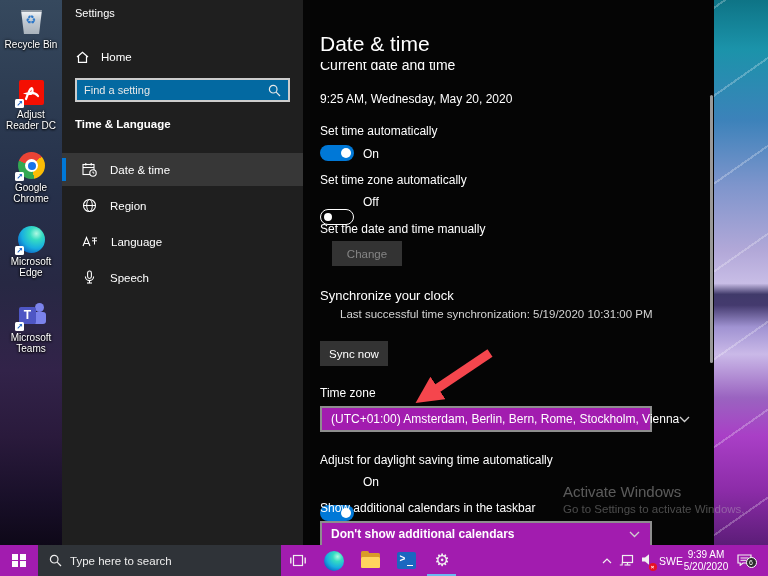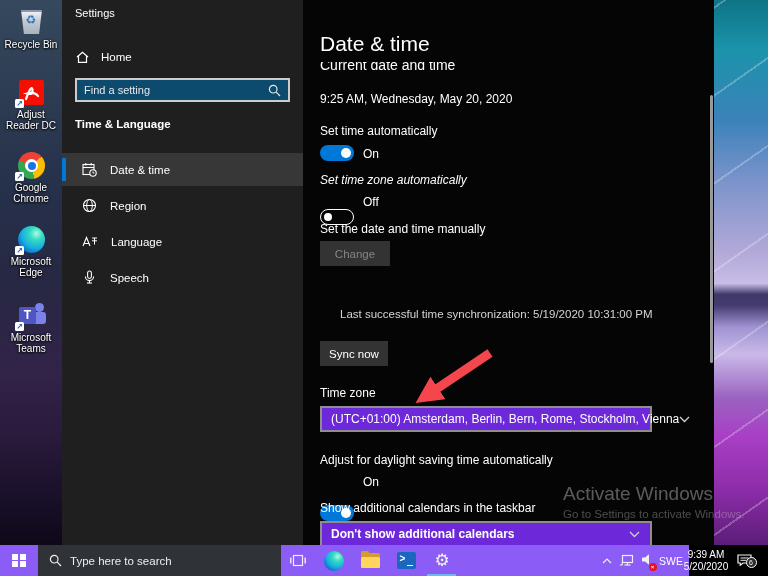--- a/index.html
+++ b/index.html
@@ -38,21 +38,21 @@
   .teams-sq { position:absolute; left:2px; top:4px; width:17px; height:17px; border-radius:2px; background:#4e56c4;
     color:#fff; font-size:12px; font-weight:bold; line-height:17px; text-align:center; }
 
   
   .win { position:absolute; left:62px; top:0; width:652px; height:545px; background:#050505; overflow:hidden; }
   .nav { position:absolute; left:0; top:0; width:241px; height:545px; background:#1f1f1f; }
   .win-title { position:absolute; left:13px; top:7px; font-size:11px; color:#fff; }
   .captions { position:absolute; right:4px; top:0; display:flex; }
   .cap-btn { width:31px; height:26px; color:#d6d6d6; font-size:11px; text-align:center; line-height:24px; cursor:default; }
   .nav-home { position:absolute; left:13px; top:45px; display:flex; align-items:center; gap:11px; color:#fff; font-size:11.5px; width:215px; height:24px; }
-  .nav-search { position:absolute; left:13px; top:78px; width:215px; height:24px; background:#0c4a6e;
+  .nav-search { position:absolute; left:13px; top:78px; width:215px; height:24px; background:#0369a1;
     border:2px solid #cccccc; display:flex; align-items:center; }
   .nav-search .ph { color:#e8e8e8; font-size:11px; padding-left:7px; flex:1; }
   .nav-search svg { margin-right:7px; }
   .nav-section { position:absolute; left:13px; top:118px; color:#fff; font-size:11.5px; font-weight:bold; }
   .nav-item { position:absolute; left:0; width:241px; height:33px; display:flex; align-items:center; gap:13px;
     padding-left:20px; color:#fff; font-size:11.5px; cursor:default; }
   .nav-item.sel { background:#373737; }
   .nav-item.sel::before { content:""; position:absolute; left:0; top:5px; width:4px; height:23px; background:#0078d7; }
 
   .content { position:absolute; left:241px; top:0; width:411px; height:545px; background:#050505; }
@@ -66,34 +66,34 @@
   .toggle { position:relative; width:34px; height:16px; border-radius:9px; cursor:default; }
   .toggle.on { background:#0078d7; }
   .toggle.on .knob { position:absolute; right:3px; top:3px; width:10px; height:10px; border-radius:50%; background:#fff; }
   .toggle.off { border:1.5px solid #fff; background:transparent; }
   .toggle.off .knob { position:absolute; left:3px; top:2.5px; width:8px; height:8px; border-radius:50%; background:#fff; }
   .state-lbl { position:absolute; font-size:12px; color:#fff; }
   .btn { position:absolute; left:17px; height:25px; background:#333333; font-size:11.5px;
     display:flex; align-items:center; justify-content:center; cursor:default; }
   .btn.disabled { color:#858585; }
   .btn.normal { color:#fff; }
-  .select { position:absolute; left:17px; width:332px; height:26px; background:#6d28d9; border:2px solid #8e8e8e;
+  .select { position:absolute; left:17px; width:332px; height:26px; background:#a21caf; border:2px solid #8e8e8e;
     display:flex; align-items:center; cursor:default; }
   .select .val { flex:1; padding-left:9px; font-size:12px; color:#fff; white-space:nowrap; }
   .select svg { margin-right:10px; flex:none; }
   .scrollbar { position:absolute; left:648px; top:95px; width:3px; height:268px; background:#999; border-radius:2px; }
 
   
   .watermark { position:absolute; left:563px; top:483px; width:190px; z-index:40; pointer-events:none; }
-  .wm1 { font-size:19px; color:rgba(210,210,210,0.42); }
+  .wm1 { font-size:15px; color:rgba(210,210,210,0.42); }
   .wm2 { font-size:11.5px; color:rgba(200,200,200,0.36); margin-top:3px; }
   .arrow-svg { position:absolute; left:400px; top:344px; z-index:50; pointer-events:none; }
 
   
-  .taskbar { position:absolute; left:0; top:545px; width:689px; height:31px; background:#8b5cf6; z-index:60; }
+  .taskbar { position:absolute; left:0; top:545px; width:768px; height:31px; background:#a21caf; z-index:60; }
   .tb-item { position:absolute; top:0; height:31px; display:flex; align-items:center; justify-content:center; cursor:default; }
   .start { left:0; width:38px; }
   .win-logo { display:grid; grid-template-columns:6px 6px; grid-template-rows:6px 6px; gap:1.5px; }
   .win-logo span { background:#fdfdfd; }
   .tb-search { position:absolute; left:38px; top:0; width:243px; height:31px; background:#2f3338;
     display:flex; align-items:center; cursor:text; }
   .tb-search .ph { color:#ededed; font-size:11.5px; margin-left:8px; }
   .tb-search svg { margin-left:11px; }
   .gear-glyph { font-size:17px; color:#f2f2f2; line-height:1; }
   .gear-underline { position:absolute; left:427px; top:28.5px; width:29px; height:2.5px; background:#6cb8f0; }
@@ -237,29 +237,30 @@
         <div class="inner">Current date and time</div>
       </div>
       <div class="c-abs body-txt" style="top:92px;">9:25 AM, Wednesday, May 20, 2020</div>
 
       <div class="c-abs body-txt" style="top:124px;">Set time automatically</div>
       <div class="c-abs toggle on" style="top:145px;">
           <div class="knob"></div>
         </div>
       <div class="state-lbl" style="left:60px; top:147px;">On</div>
 
-      <div class="c-abs body-txt" style="top:173px;font-style:italic;">Set time zone automatically</div>
+      <div class="c-abs body-txt" style="top:173px;">Set time zone automatically</div>
       <div class="c-abs toggle off" style="top:193px;">
           <div class="knob"></div>
         </div>
       <div class="state-lbl" style="left:60px; top:195px;">Off</div>
 
       <div class="c-abs body-txt" style="top:222px;">Set the date and time manually</div>
-      <div class="btn disabled" style="top:241px; width:70px;">Change</div>
-
+      <div class="btn disabled" style="top:241px; width:70px;margin-left:12px;">Change</div>
+
+      <div class="c-abs subhead" style="top:288px;">Synchronize your clock</div>
       <div class="c-abs info-txt" style="top:308px;padding-left:20px;">Last successful time synchronization: 5/19/2020 10:31:00 PM</div>
       <div class="btn normal" style="top:341px; width:68px;">Sync now</div>
 
       <div class="c-abs body-txt" style="top:386px;">Time zone</div>
       <div class="select" style="top:406px;">
         <span class="val">(UTC+01:00) Amsterdam, Berlin, Bern, Rome, Stockholm, Vienna</span>
         <svg width="11" height="7" viewBox="0 0 11 7">
           <path d="M1 1 L5.5 5.5 L10 1" stroke="#d0d0d0" stroke-width="1.3" fill="none"></path>
         </svg>
       </div>

